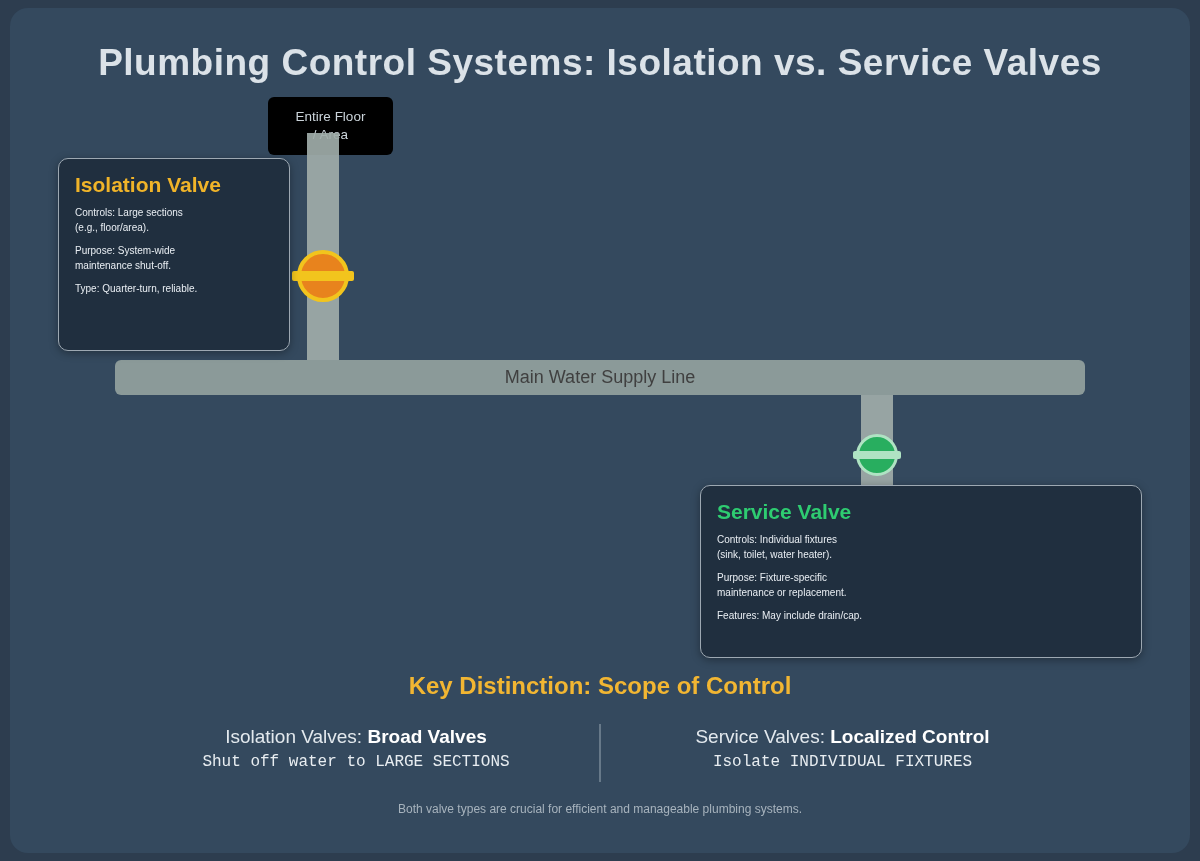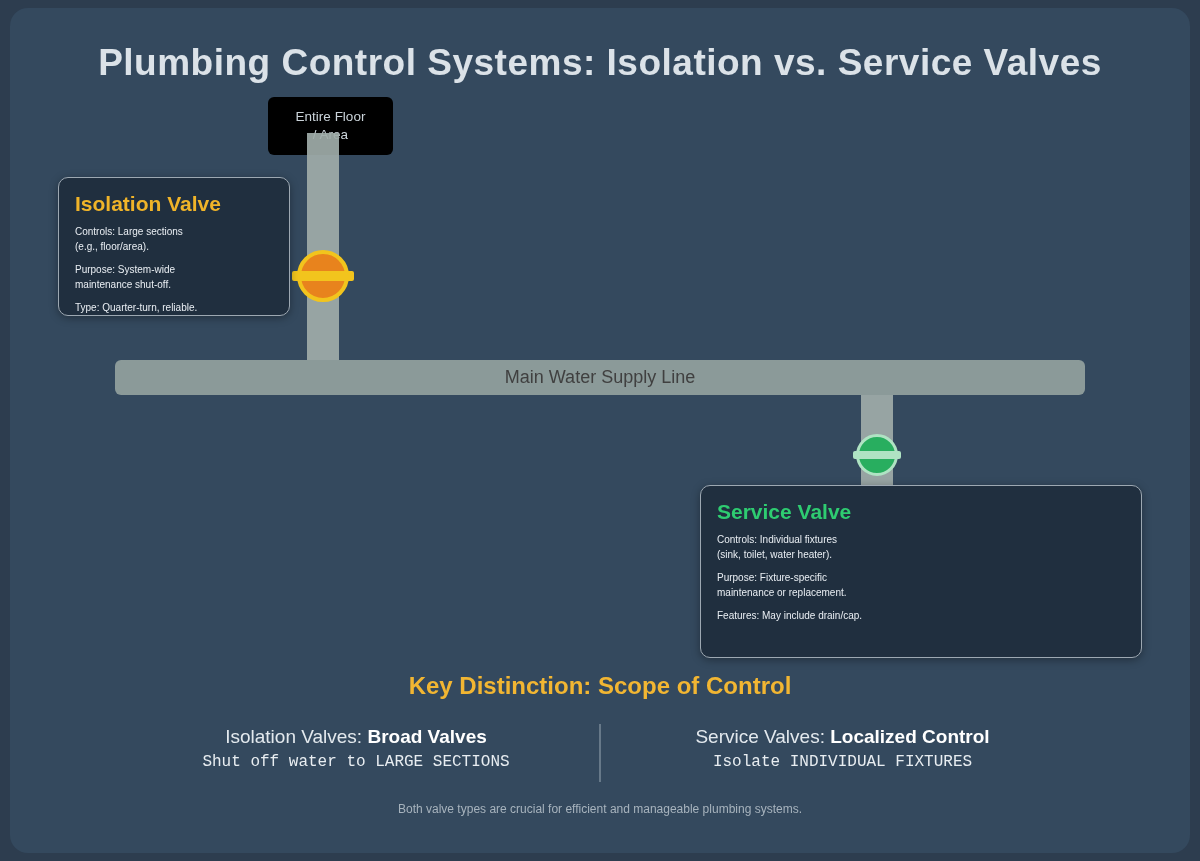--- a/index.html
+++ b/index.html
@@ -53,21 +53,21 @@
   }
   .valve-green .valve-bar{
     position:absolute;left:-6px;right:-6px;top:50%;margin-top:-4px;height:8px;
     background:#afe3c3;border-radius:2px;
   }
   .card{
     position:absolute;box-sizing:border-box;
     background:#202f3f;border:1px solid #9da8b2;border-radius:10px;
     padding:12px 16px;box-shadow:0 2px 8px rgba(0,0,0,0.35);
   }
-  .card-isolation{left:58px;top:177px;width:232px;height:139px;}
+  .card-isolation{left:58px;top:158px;width:232px;height:193px;}
   .card-service{left:700px;top:485px;width:442px;height:173px;}
   .card-title{margin:2px 0 6px 0;font-size:21px;font-weight:700;}
   .card-title.amber{color:#f0b429;}
   .card-title.green{color:#2ecc71;}
   .card-point{
     margin:9px 0 0 0;color:#e9eef3;font-size:10px;line-height:1.45;
     white-space:pre-line;
   }
   .key-heading{
     position:absolute;left:0;top:672px;width:100%;margin:0;

